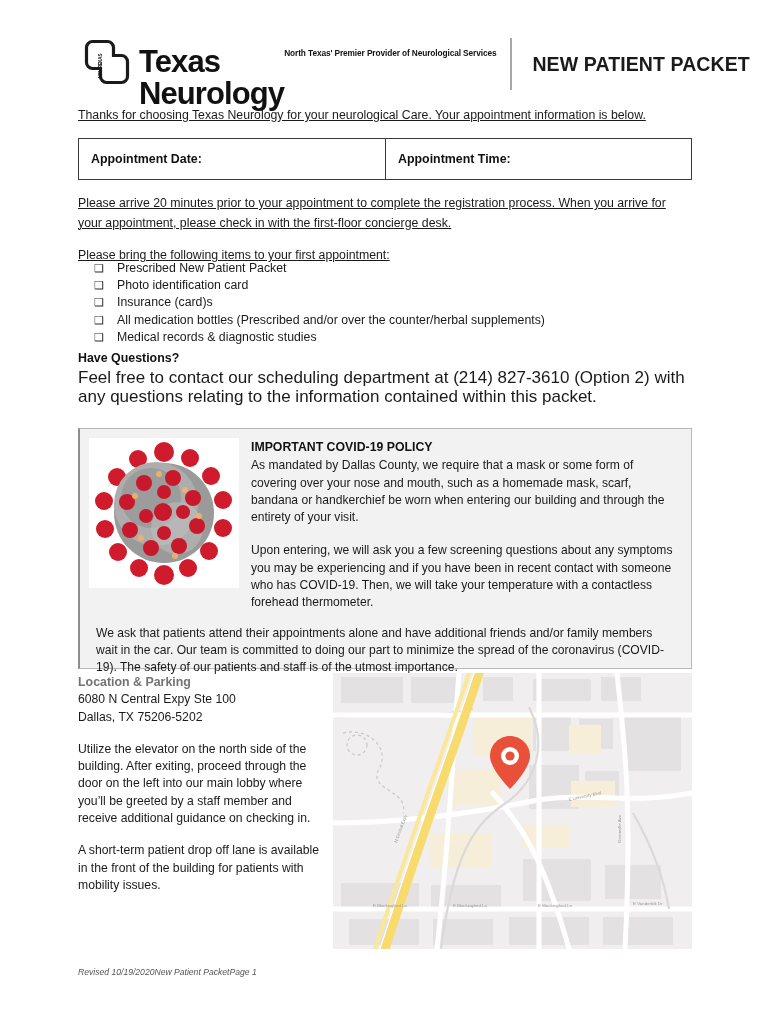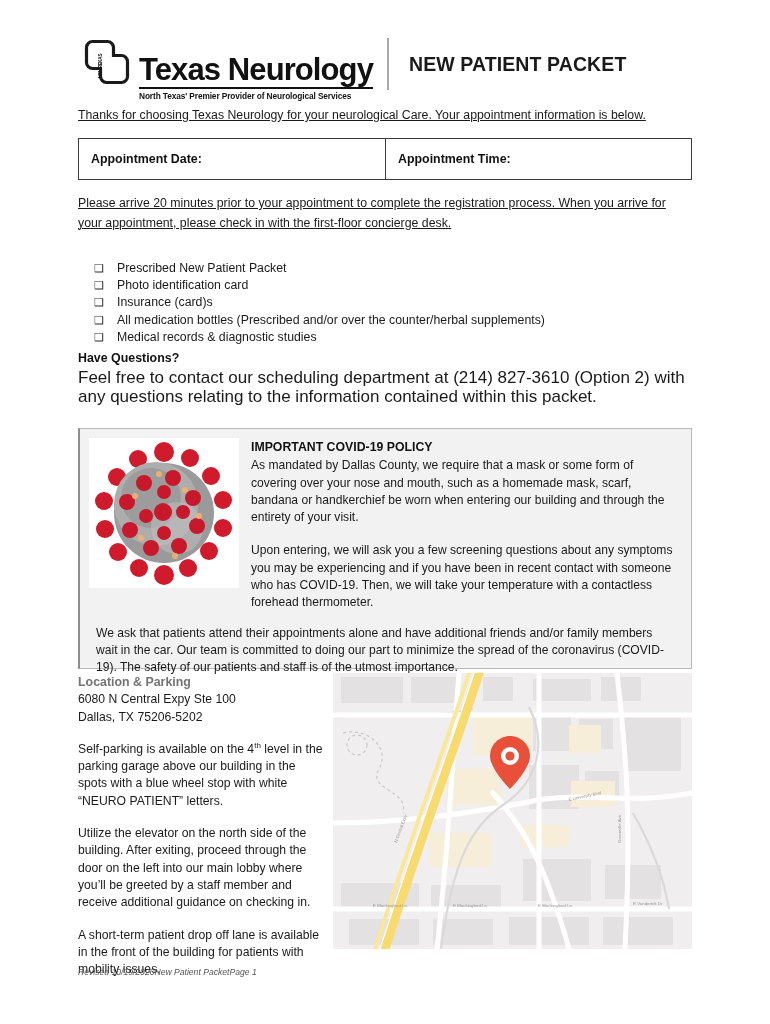--- a/index.html
+++ b/index.html
@@ -40,21 +40,21 @@
     height: 100%;
   }
   .logo-mark {
     width: 52px;
     height: 52px;
     margin-right: 9px;
     flex: 0 0 auto;
   }
   .logo-text-wrap {
     display: flex;
-    flex-direction: column;
+    flex-direction: row;
     justify-content: space-between;
     padding-top: 2px;
     margin-top: 25px;
   }
   .logo-word {
     font-size: 31px;
     font-weight: bold;
     letter-spacing: -0.9px;
     line-height: 1.02;
     color: #111111;
@@ -306,20 +306,21 @@
   <div class="appt-table">
     <div class="appt-cell left">
       <span>Appointment Date:</span>
     </div>
     <div class="appt-cell right">
       <span>Appointment Time:</span>
     </div>
   </div>
 
   <div class="para arrive-para">Please arrive 20 minutes prior to your appointment to complete the registration process. When you arrive for your appointment, please check in with the first-floor concierge desk.</div>
+  <div class="para bring-line">Please bring the following items to your first appointment:</div>
 
   <ul class="checklist">
     <li>
       <span class="cb">❑</span>
       <span>Prescribed New Patient Packet</span>
     </li>
     <li>
       <span class="cb">❑</span>
       <span>Photo identification card</span>
     </li>
@@ -405,21 +406,20 @@
         <div class="covid-p2">Upon entering, we will ask you a few screening questions about any symptoms you may be experiencing and if you have been in recent contact with someone who has COVID-19. Then, we will take your temperature with a contactless forehead thermometer.</div>
       </div>
     </div>
     <div class="covid-bottom">We ask that patients attend their appointments alone and have additional friends and/or family members wait in the car. Our team is committed to doing our part to minimize the spread of the coronavirus (COVID-19). The safety of our patients and staff is of the utmost importance.</div>
   </div>
 
   <div class="loc-col">
     <div class="loc-head">Location &amp; Parking</div>
     <div>6080 N Central Expy Ste 100</div>
     <div>Dallas, TX 75206-5202</div>
-    <div class="loc-block"><span>Self-parking is available on the 4</span><sup>th</sup><span> level in the parking garage above our building in the spots with a blue wheel stop with white “NEURO PATIENT” letters.</span></div>
     <div class="loc-block">Utilize the elevator on the north side of the building. After exiting, proceed through the door on the left into our main lobby where you’ll be greeted by a staff member and receive additional guidance on checking in.</div>
     <div class="loc-block">A short-term patient drop off lane is available in the front of the building for patients with mobility issues.</div>
   </div>
 
   <div class="map">
     <svg class="map-svg" viewBox="0 0 359 276" aria-hidden="true">
       <rect width="359" height="276" fill="#f0eeee"></rect>
 
       <g fill="#e3e1e1">
         <rect x="8" y="4" width="62" height="26"></rect>

